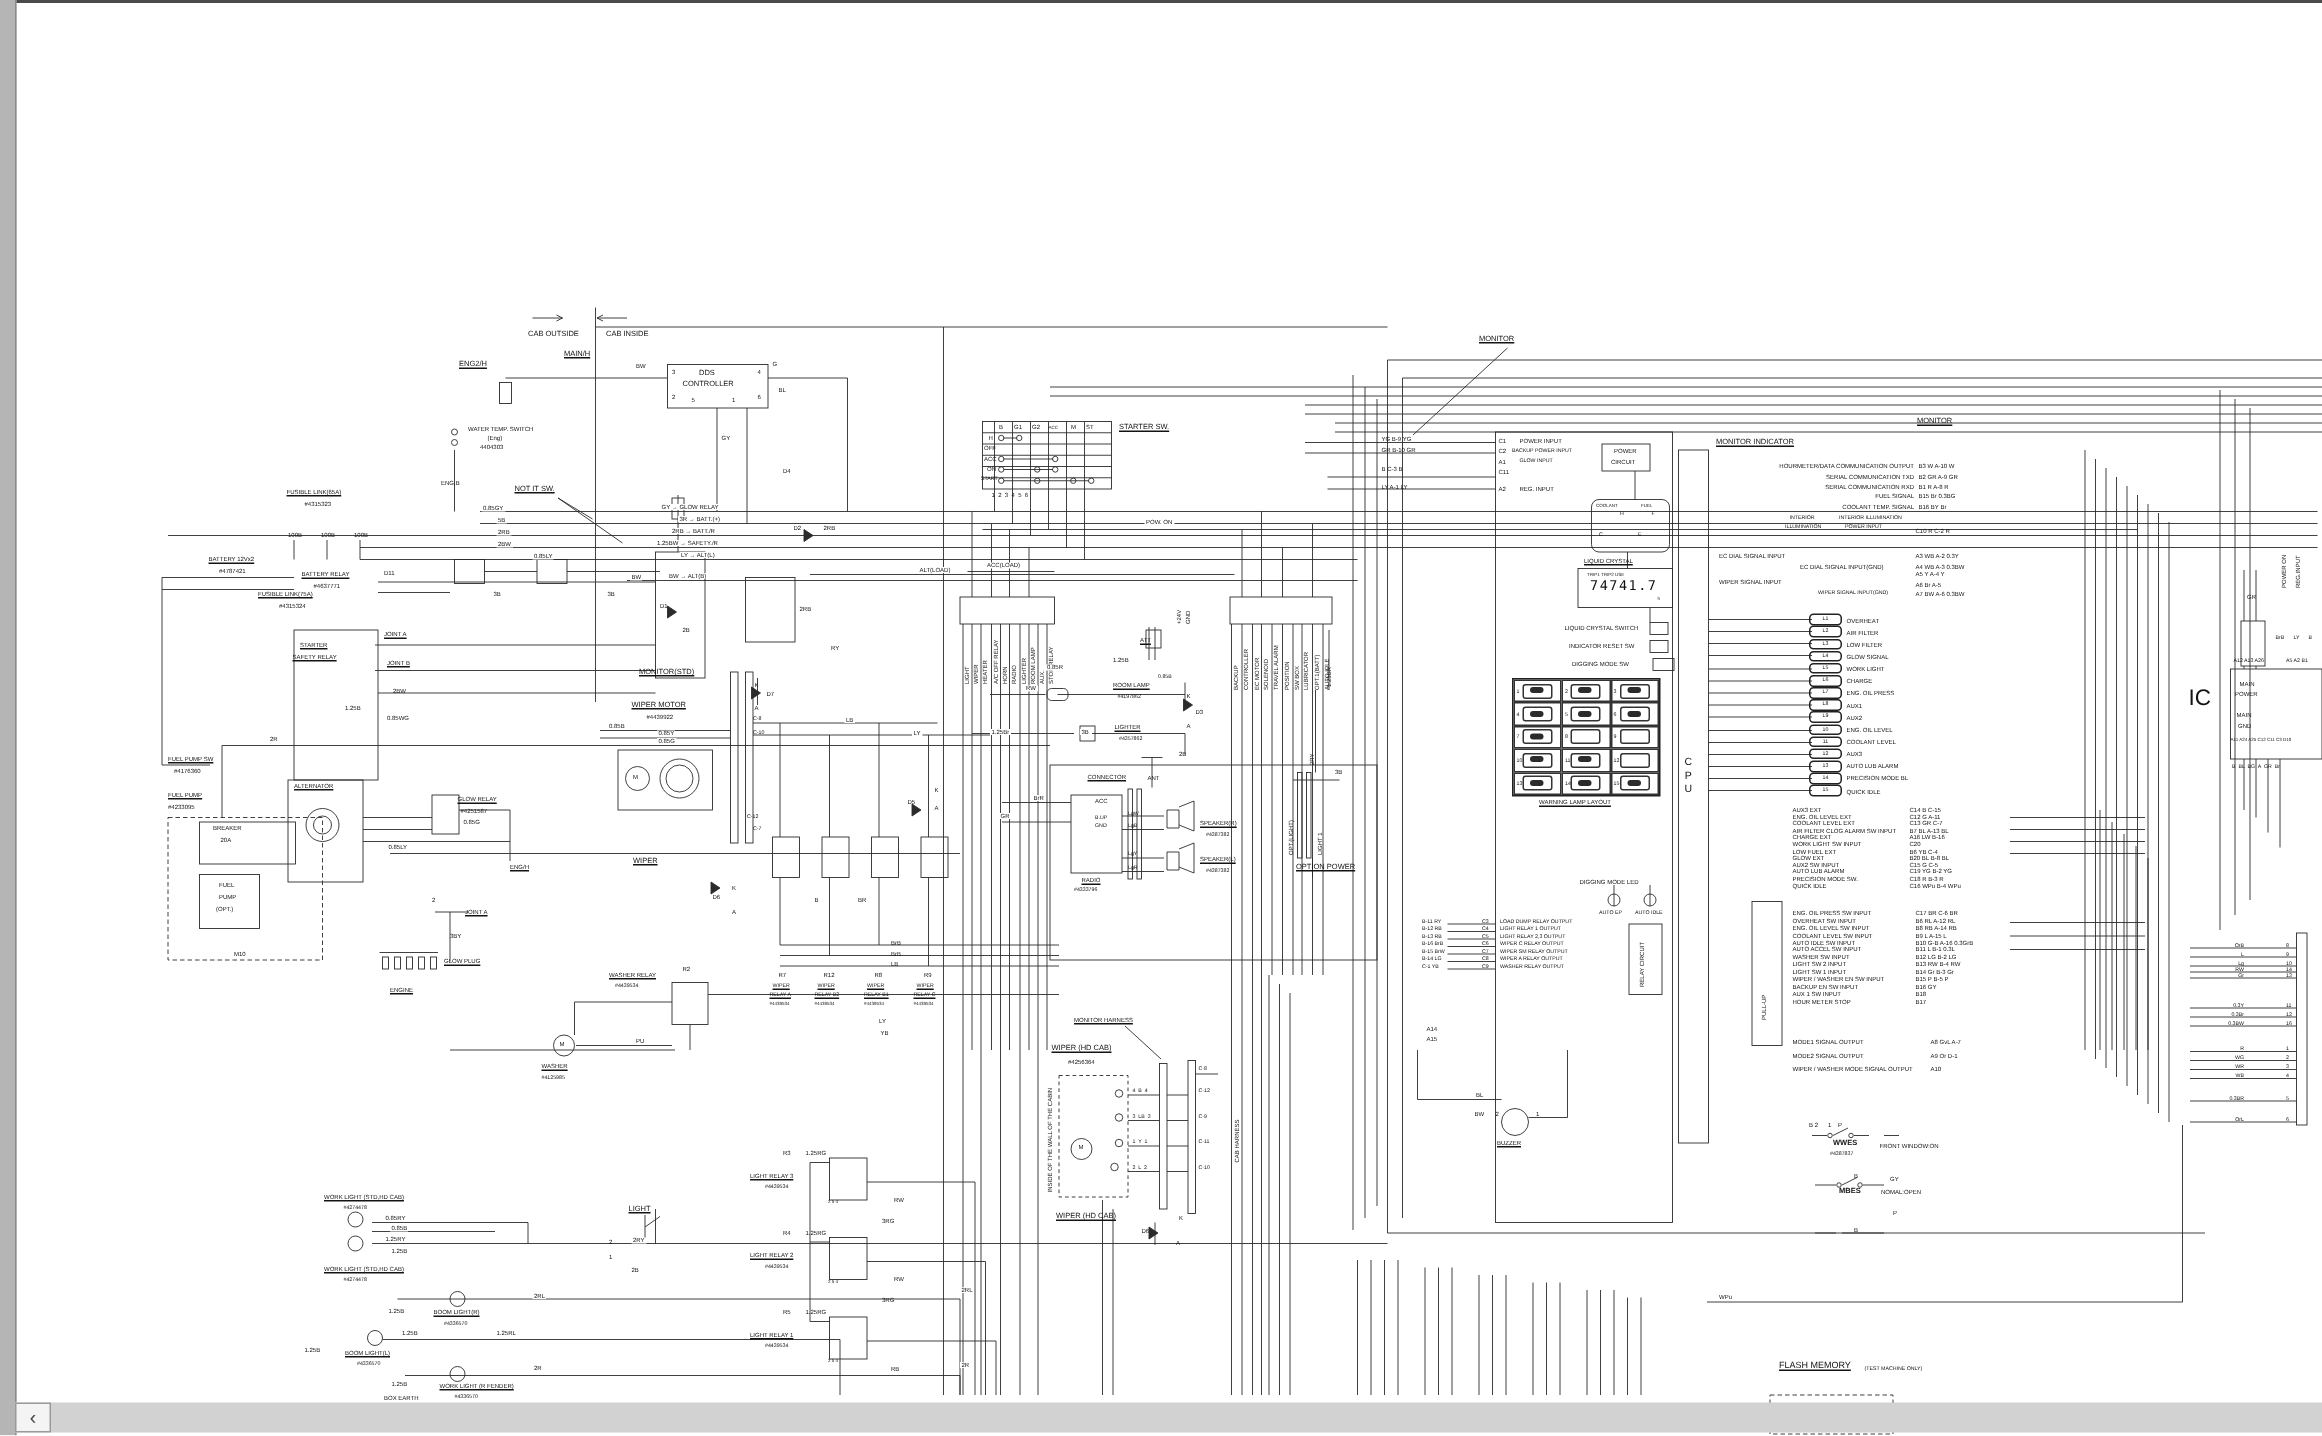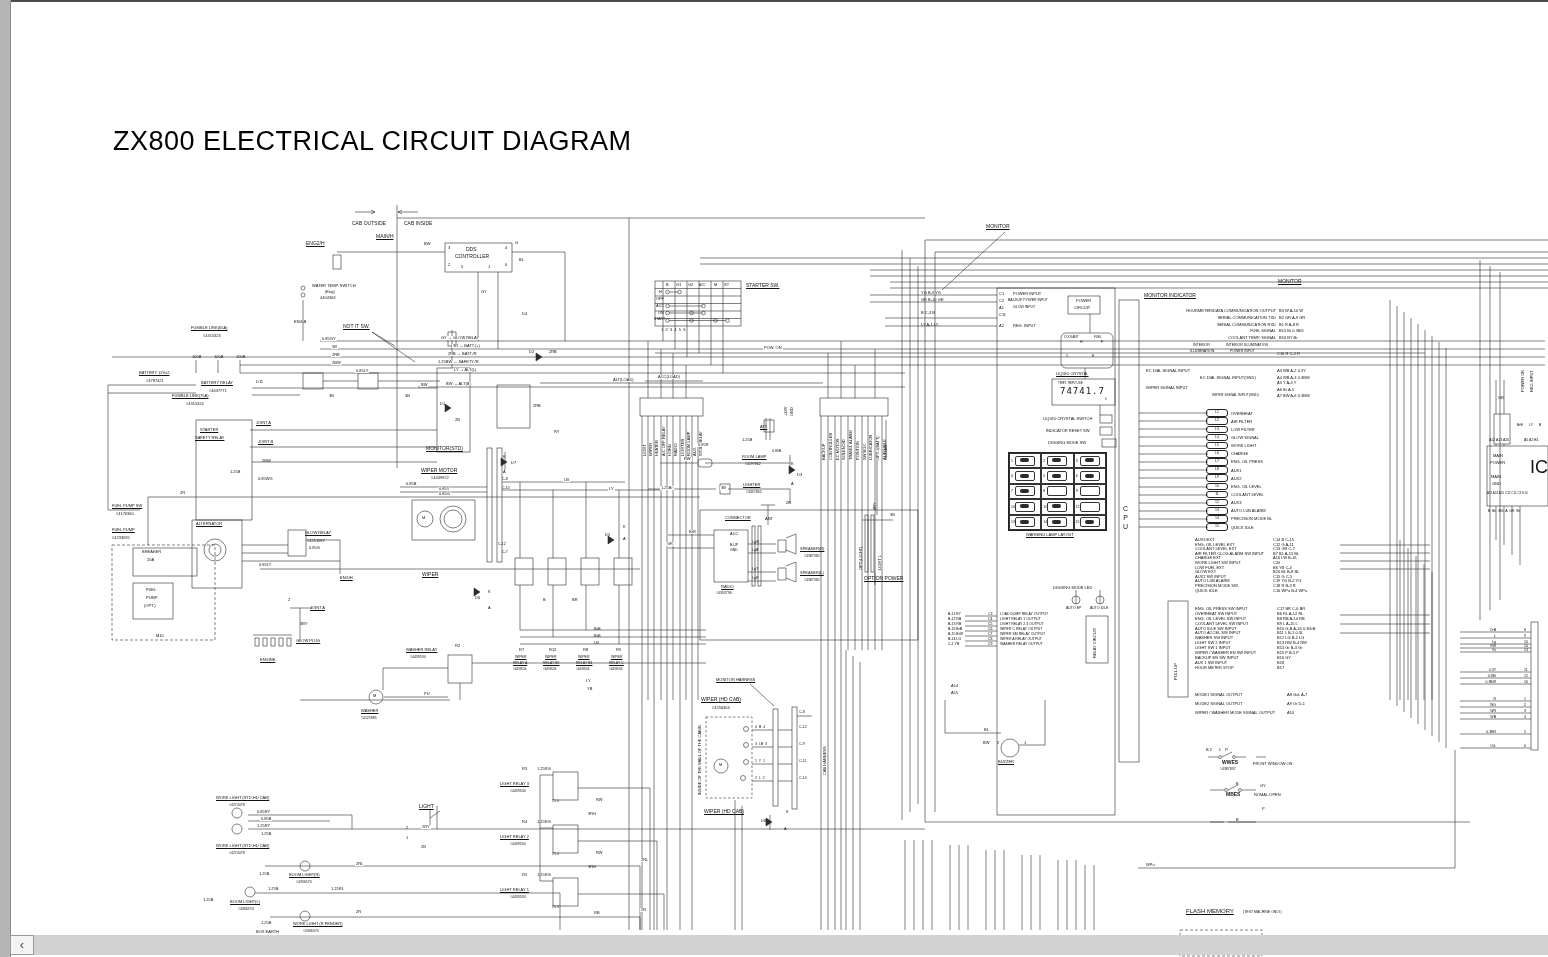--- a/index.html
+++ b/index.html
@@ -239,21 +239,20 @@
       <path d="M1208 757H1218 M1222 757L1232 752 M1236 757H1246 M1256 757H1266
                M1210 790H1224 M1228 790L1238 785 M1242 790H1256
                M1210 822H1224 M1228 822H1256"></path>
       <circle cx="1220" cy="757" r="1.5"></circle>
         <circle cx="1234" cy="757" r="1.5"></circle>
       <circle cx="1226" cy="790" r="1.5"></circle>
         <circle cx="1240" cy="790" r="1.5"></circle>
     </g>
   </svg>
 
-  <div id="title">ZX800 ELECTRICAL CIRCUIT DIAGRAM</div>
 
   <div class="lb t5" style="left:352px;top:221px">CAB OUTSIDE</div>
   <div class="lb t5" style="left:404px;top:221px">CAB INSIDE</div>
   <div class="lb t5 u" style="left:376px;top:234px">MAIN/H</div>
   <div class="lb t5 u" style="left:306px;top:241px">ENG2/H</div>
   <div class="lb t4" style="left:312px;top:284px">WATER TEMP. SWITCH</div>
   <div class="lb t4" style="left:325px;top:290px">(Eng)</div>
   <div class="lb t4" style="left:320px;top:296px">4404303</div>
   <div class="lb t4" style="left:294px;top:320px">ENG.B</div>
   <div class="lb t5 u" style="left:343px;top:324px">NOT IT SW.</div>
@@ -851,21 +850,21 @@
   <div class="rv t4" style="left:1520px;top:392px">POWER ON</div>
   <div class="rv t4" style="left:1529px;top:392px">REG.INPUT</div>
   <div class="lb t4" style="left:1498px;top:396px">GR</div>
   <div class="lb t35" style="left:1517px;top:424px">BrB</div>
   <div class="lb t35" style="left:1529px;top:424px">LY</div>
   <div class="lb t35" style="left:1539px;top:424px">B</div>
   <div class="lb t35" style="left:1489px;top:439px">A12 A13 A26</div>
   <div class="lb t35" style="left:1524px;top:439px">A5 A2 B1</div>
   <div class="lb t4" style="left:1493px;top:454px">MAIN</div>
   <div class="lb t4" style="left:1490px;top:461px">POWER</div>
-  <div class="lb" style="left:1530px;top:458px;font-size:18px">IC</div>
+  <div class="lb" style="left:1459px;top:458px;font-size:15px">IC</div>
   <div class="lb t4" style="left:1491px;top:475px">MAIN</div>
   <div class="lb t4" style="left:1492px;top:482px">GND</div>
   <div class="lb t3" style="left:1487px;top:492px">A11 A24 A25 C12 C11 C3 D10</div>
   <div class="lb t35 pre" style="left:1488px;top:510px">B  BL  BG  A  GR  Br</div>
   <div class="stackrow" style="left:1472px;top:628px"><span class="c">OrB</span><span class="p">8</span></div>
   <div class="stackrow" style="left:1472px;top:634px"><span class="c">L</span><span class="p">9</span></div>
   <div class="stackrow" style="left:1472px;top:640px"><span class="c">Lg</span><span class="p">10</span></div>
   <div class="stackrow" style="left:1472px;top:644px"><span class="c">RW</span><span class="p">14</span></div>
   <div class="stackrow" style="left:1472px;top:648px"><span class="c">Gr</span><span class="p">13</span></div>
   <div class="stackrow" style="left:1472px;top:668px"><span class="c">0.3Y</span><span class="p">11</span></div>

